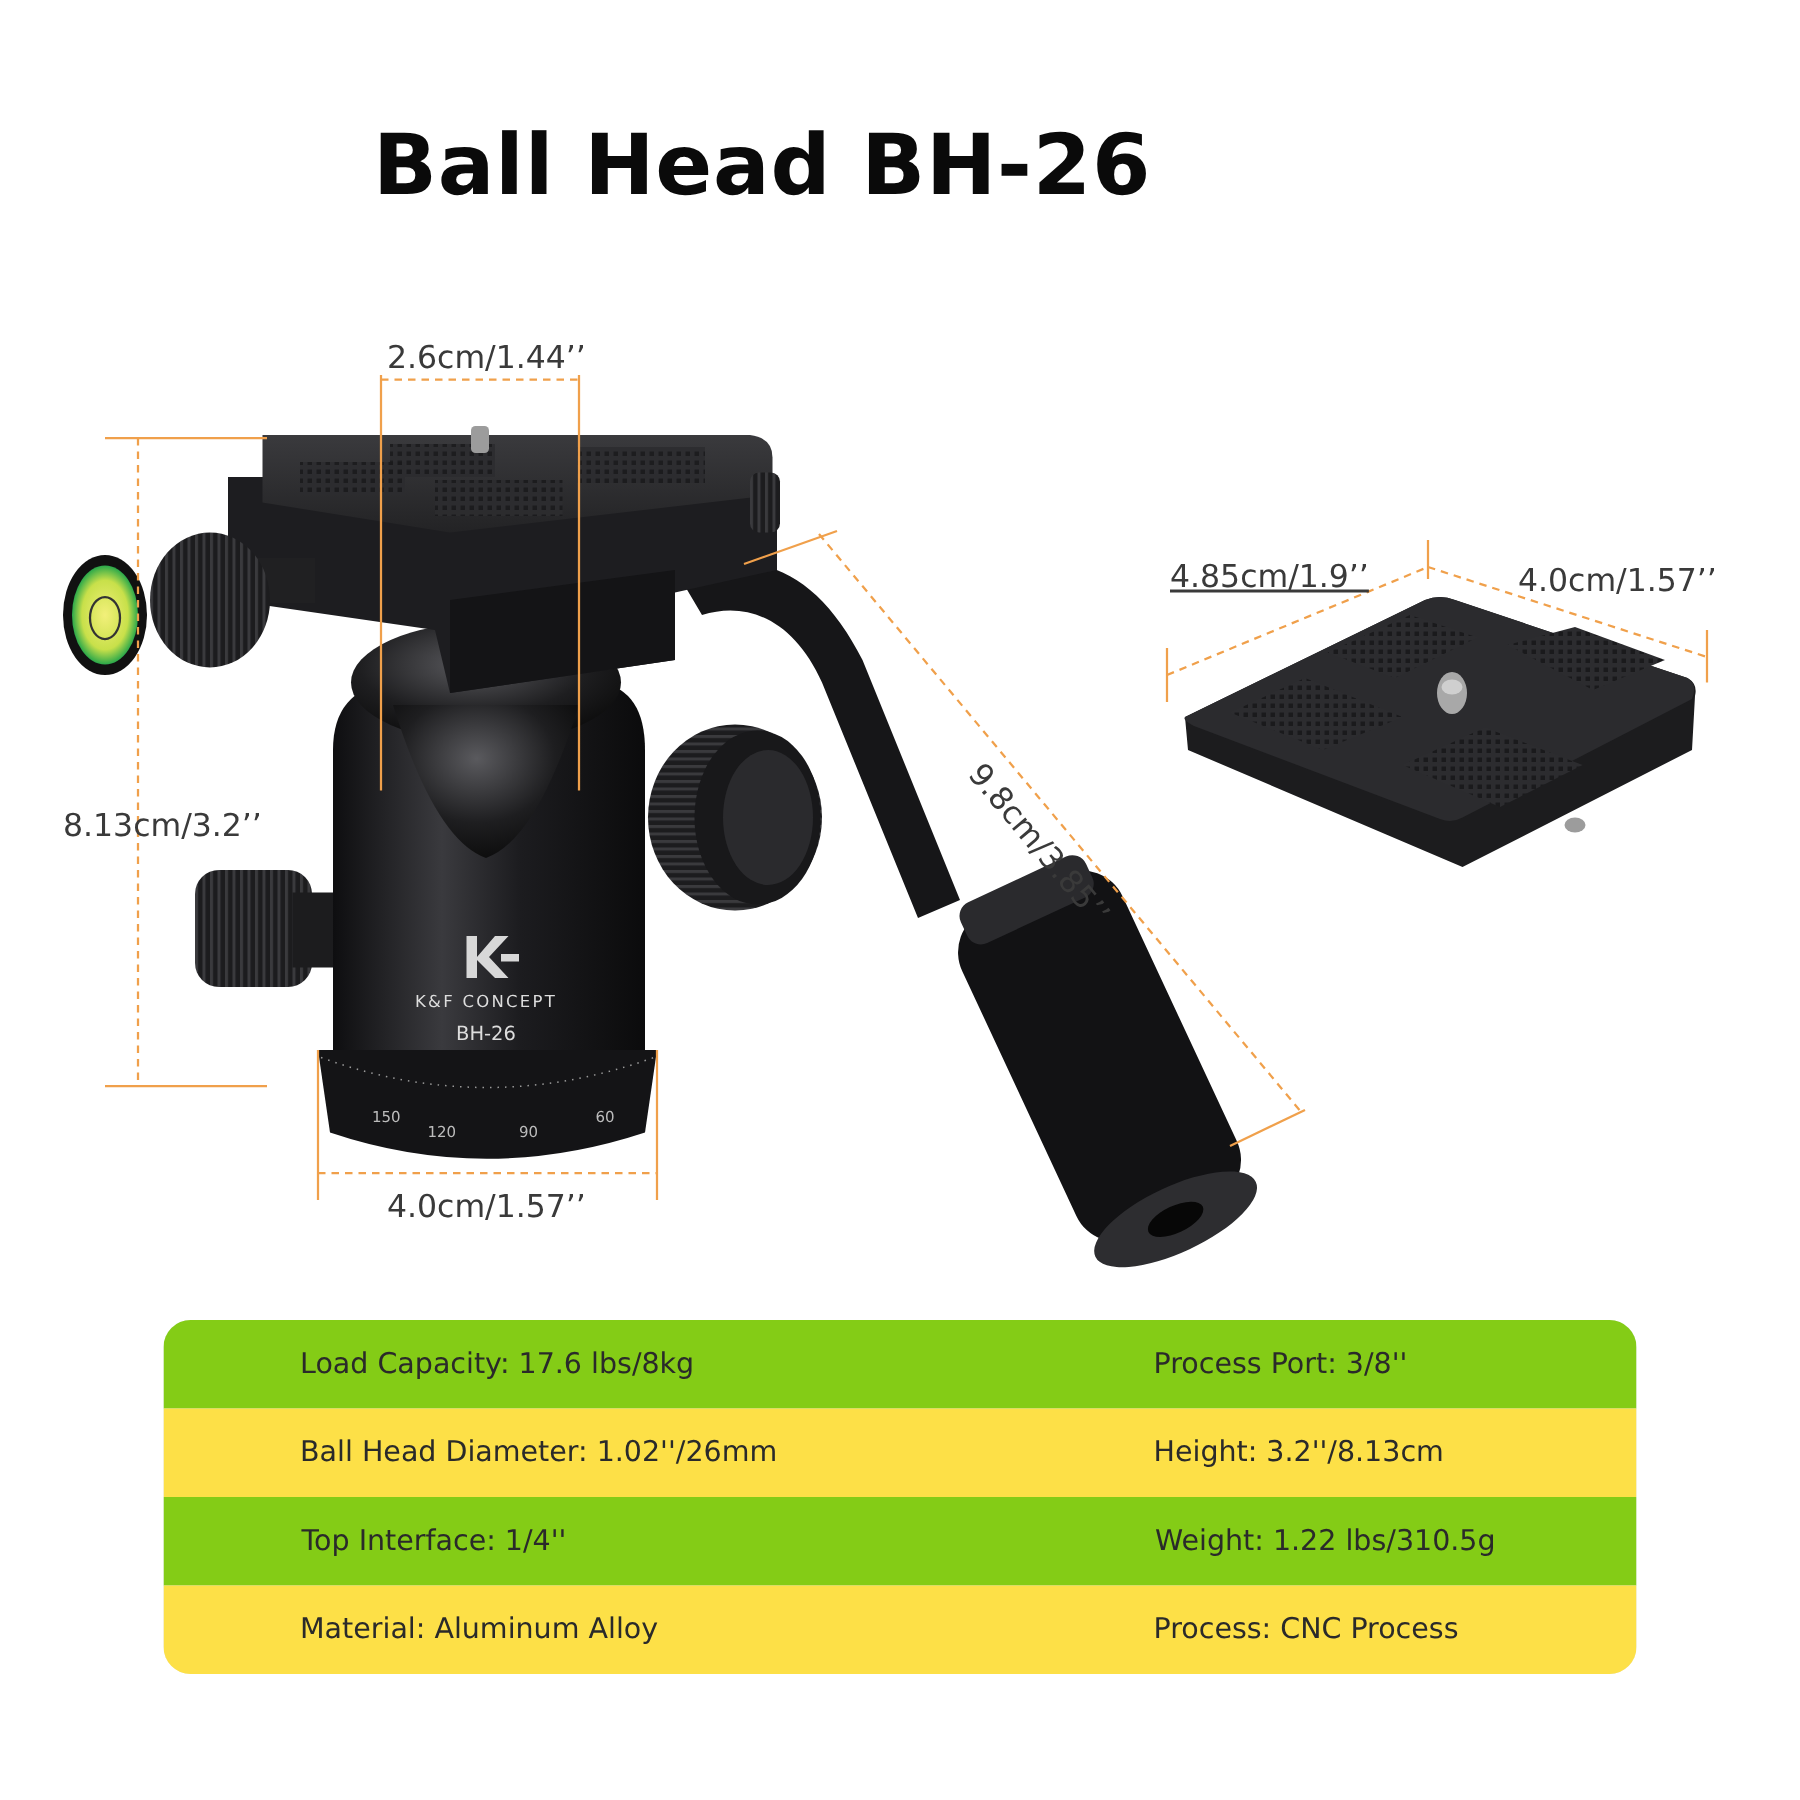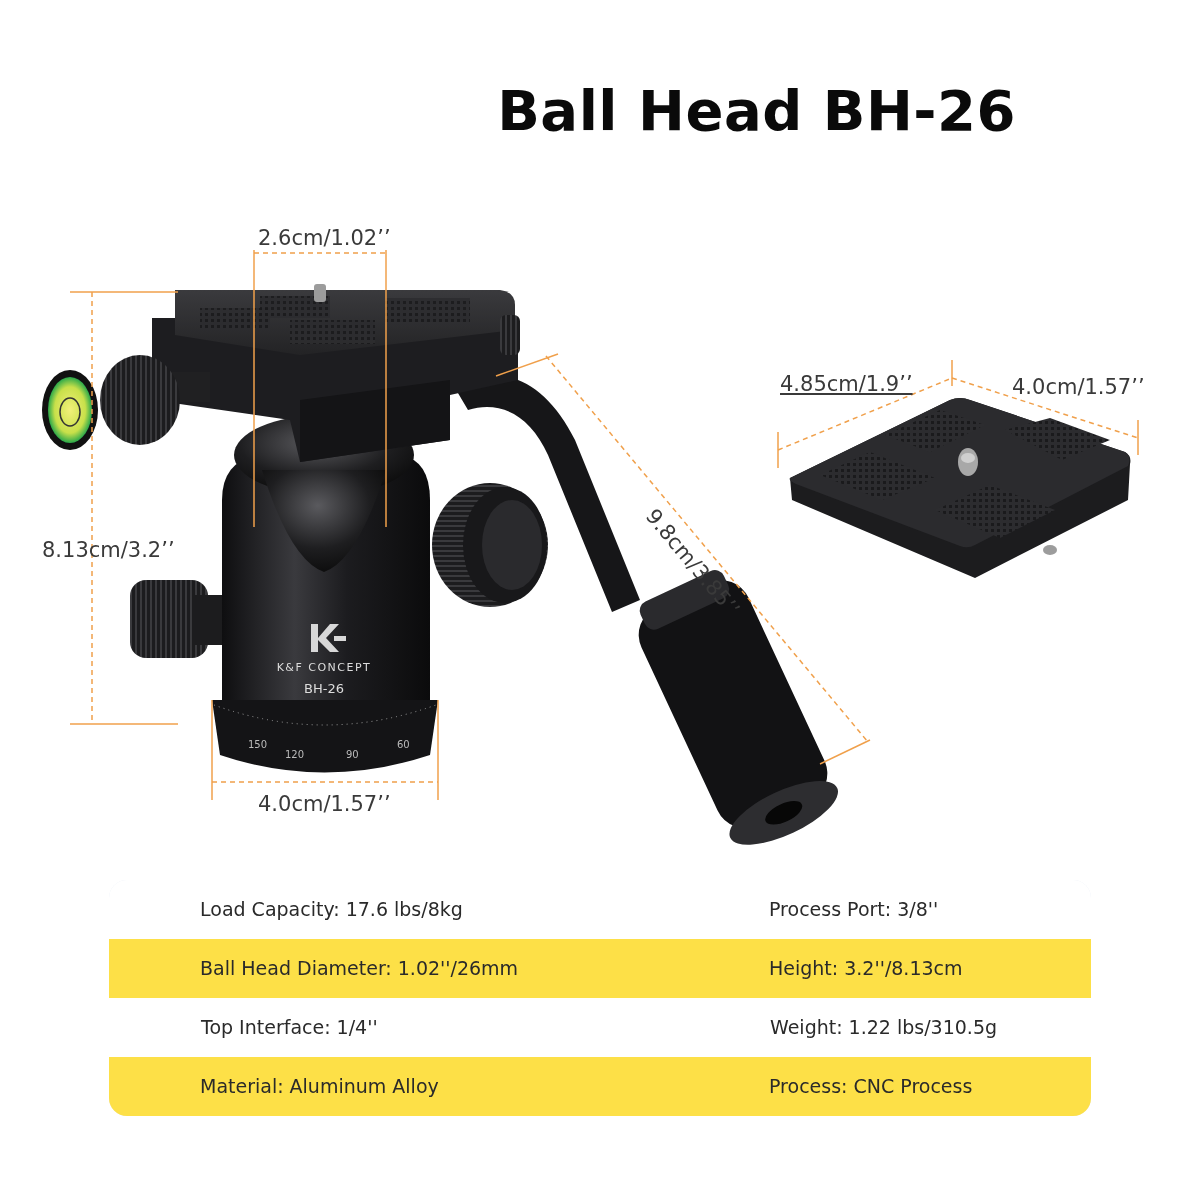--- a/index.html
+++ b/index.html
@@ -1,25 +1,25 @@
 <!DOCTYPE html>
 <html><head>
   <meta charset="utf-8">
   <style>
     html, body { margin: 0; padding: 0; background: #ffffff; }
     body { width: 1200px; height: 1200px; position: relative; overflow: hidden;
            font-family: "DejaVu Sans", "Liberation Sans", sans-serif; color: #1a1a1a; }
-    .title { position: absolute; top: 78px; left: 0; width: 1016px; text-align: right;
+    .title { position: absolute; top: 78px; left: 0; width: 1016px; text-align: center;
              font-size: 56px; font-weight: bold; letter-spacing: 0.5px; color: #0a0a0a; }
     .stage { position: absolute; left: 0; top: 0; width: 1200px; height: 860px; }
     .dim-label { position: absolute; font-size: 21px; color: #3a3a3a; white-space: nowrap; }
     .spec-table { position: absolute; left: 109px; top: 880px; width: 982px; height: 236px;
                   border-radius: 18px; overflow: hidden; background: #e6ecf5; }
     .spec-row { position: absolute; left: 0; width: 982px; height: 59px; }
-    .spec-row.dark { background: #ffffff; }
+    .spec-row.dark { background: #84cc16; }
     .spec-row.light { background: #fde047; }
     .spec-cell { position: absolute; top: 0; height: 59px; line-height: 59px;
                  font-size: 19px; color: #2a2a2a; white-space: nowrap; }
     .spec-cell .k { }
     .spec-cell .v { margin-left: 6px; }
   </style>
 </head>
 <body>
 
 <div class="title">Ball Head BH-26</div>
@@ -148,21 +148,21 @@
       <line x1="546" y1="356" x2="868" y2="742" stroke-dasharray="5 4"></line>
 
       <line x1="778" y1="432" x2="778" y2="468"></line>
       <line x1="952" y1="360" x2="952" y2="386"></line>
       <line x1="1138" y1="420" x2="1138" y2="455"></line>
       <line x1="778" y1="450" x2="952" y2="378" stroke-dasharray="5 4"></line>
       <line x1="952" y1="378" x2="1138" y2="438" stroke-dasharray="5 4"></line>
     </g>
   </svg>
 
-  <div class="dim-label" style="left:258px; top:226px;">2.6cm/1.02’’</div>
+  <div class="dim-label" style="left:258px; top:226px;">2.6cm/1.44’’</div>
   <div class="dim-label" style="left:42px; top:538px;">8.13cm/3.2’’</div>
   <div class="dim-label" style="left:258px; top:792px;">4.0cm/1.57’’</div>
   <div class="dim-label" style="left:650px; top:500px; transform: rotate(50deg); transform-origin: left center;">9.8cm/3.85’’</div>
   <div class="dim-label" style="left:780px; top:372px;text-decoration:underline;">4.85cm/1.9’’</div>
   <div class="dim-label" style="left:1012px; top:375px;">4.0cm/1.57’’</div>
 </div>
 
 <div class="spec-table">
   <div class="spec-row dark" style="top:0px;">
     <div class="spec-cell" style="left:91px;">

